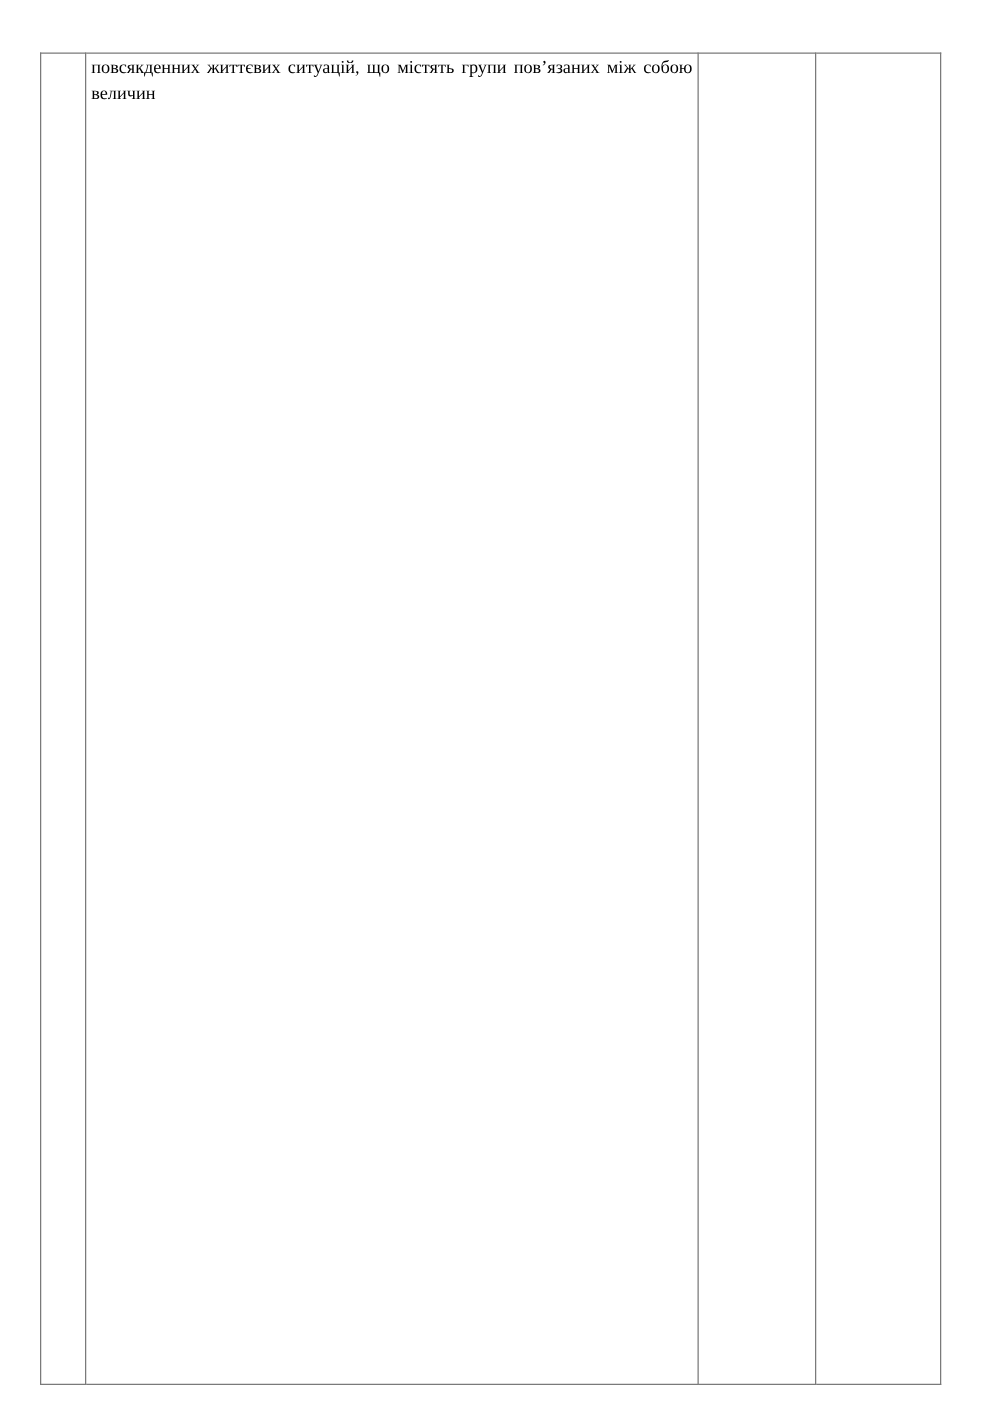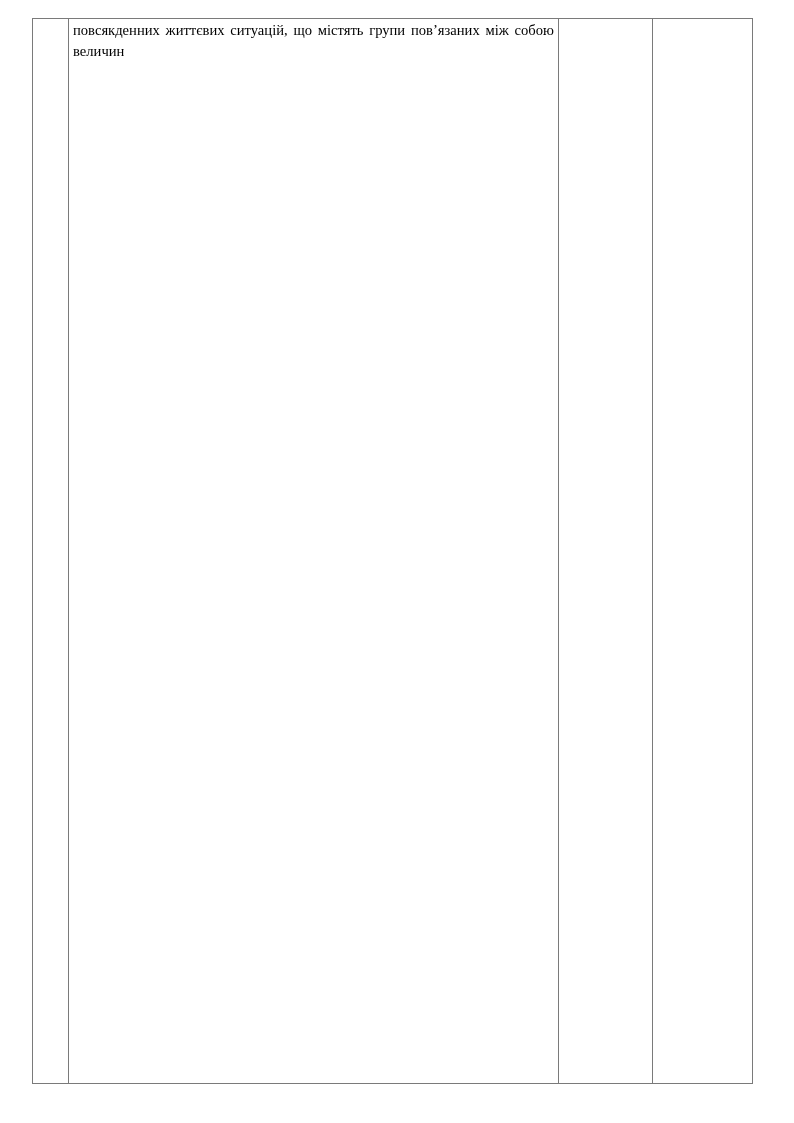--- a/index.html
+++ b/index.html
@@ -14,20 +14,21 @@
     color: #000000;
     -webkit-font-smoothing: antialiased;
   }
 
   .page {
     position: relative;
     width: 794px;
     height: 1065px;
     box-sizing: border-box;
     padding: 18px 42px 0 32px;
+    margin-top: 24px;
   }
 
   table.plan {
     border-collapse: collapse;
     width: 720px;
     table-layout: fixed;
     margin: 0;
   }
 
   table.plan col.c-num   { width: 36px;  }

